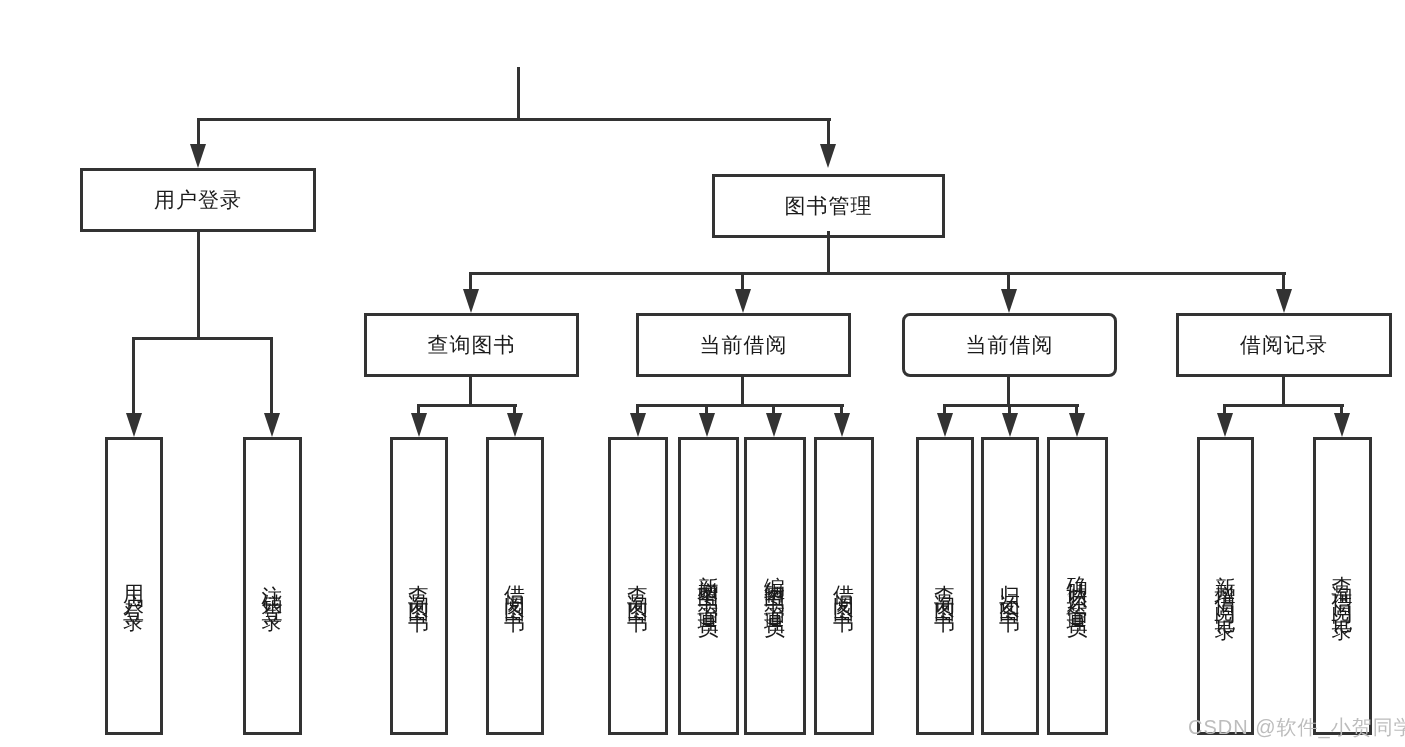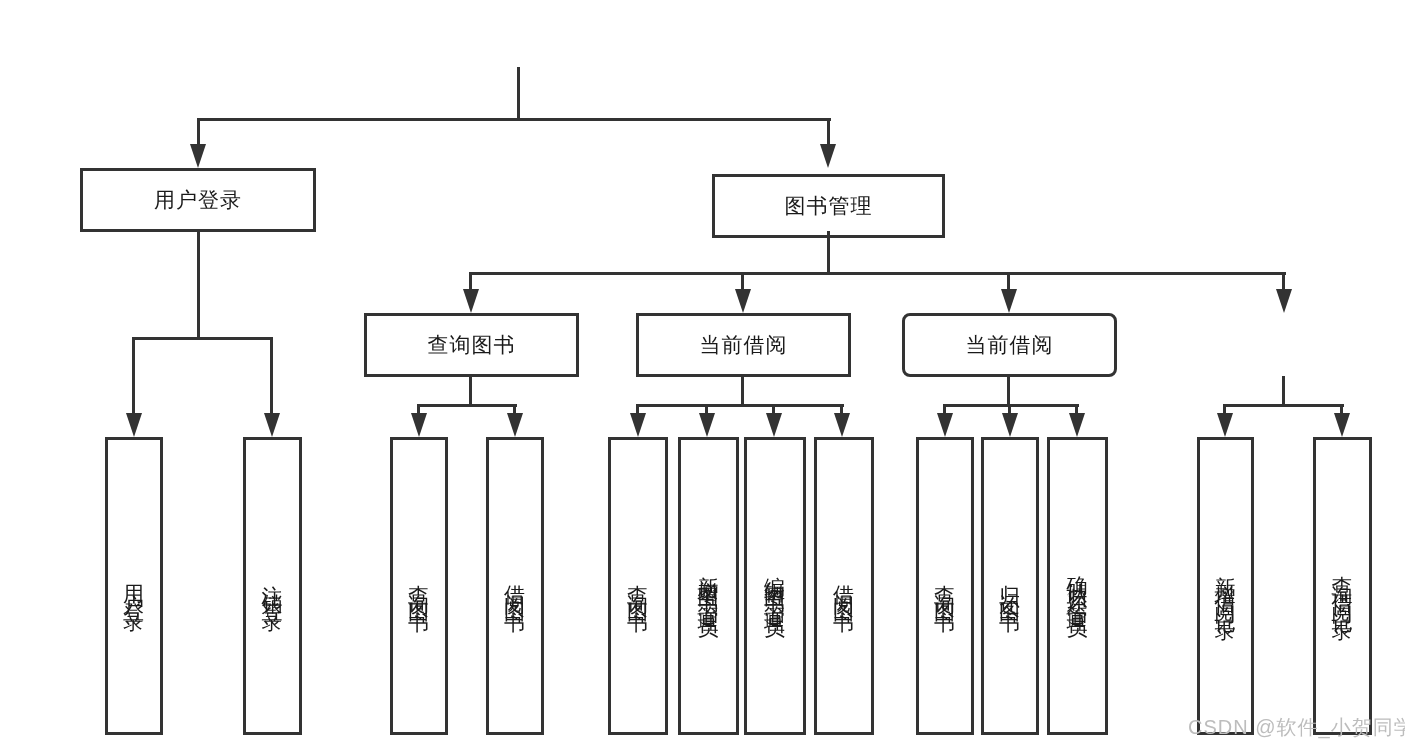--- a/index.html
+++ b/index.html
@@ -102,20 +102,23 @@
 
   <div class="box" style="left:364px; top:313px; width:215px; height:64px;">
     <span>查询图书</span>
   </div>
   <div class="box" style="left:636px; top:313px; width:215px; height:64px;">
     <span>当前借阅</span>
   </div>
   <div class="box" style="left:902px; top:313px; width:215px; height:64px;border-radius:8px;">
     <span>当前借阅</span>
   </div>
+  <div class="box" style="left:1176px; top:313px; width:216px; height:64px;">
+    <span>借阅记录</span>
+  </div>
 
   <div class="line" style="left:469px; top:376px; width:3px; height:30px;"></div>
   <div class="line" style="left:418px; top:404px; width:99px; height:3px;"></div>
   <div class="line" style="left:417px; top:404px; width:3px; height:14px;"></div>
   <div class="arrow" style="left:411px; top:413px;"></div>
   <div class="line" style="left:513px; top:404px; width:3px; height:14px;"></div>
   <div class="arrow" style="left:507px; top:413px;"></div>
 
   <div class="line" style="left:741px; top:376px; width:3px; height:30px;"></div>
   <div class="line" style="left:637px; top:404px; width:207px; height:3px;"></div>

